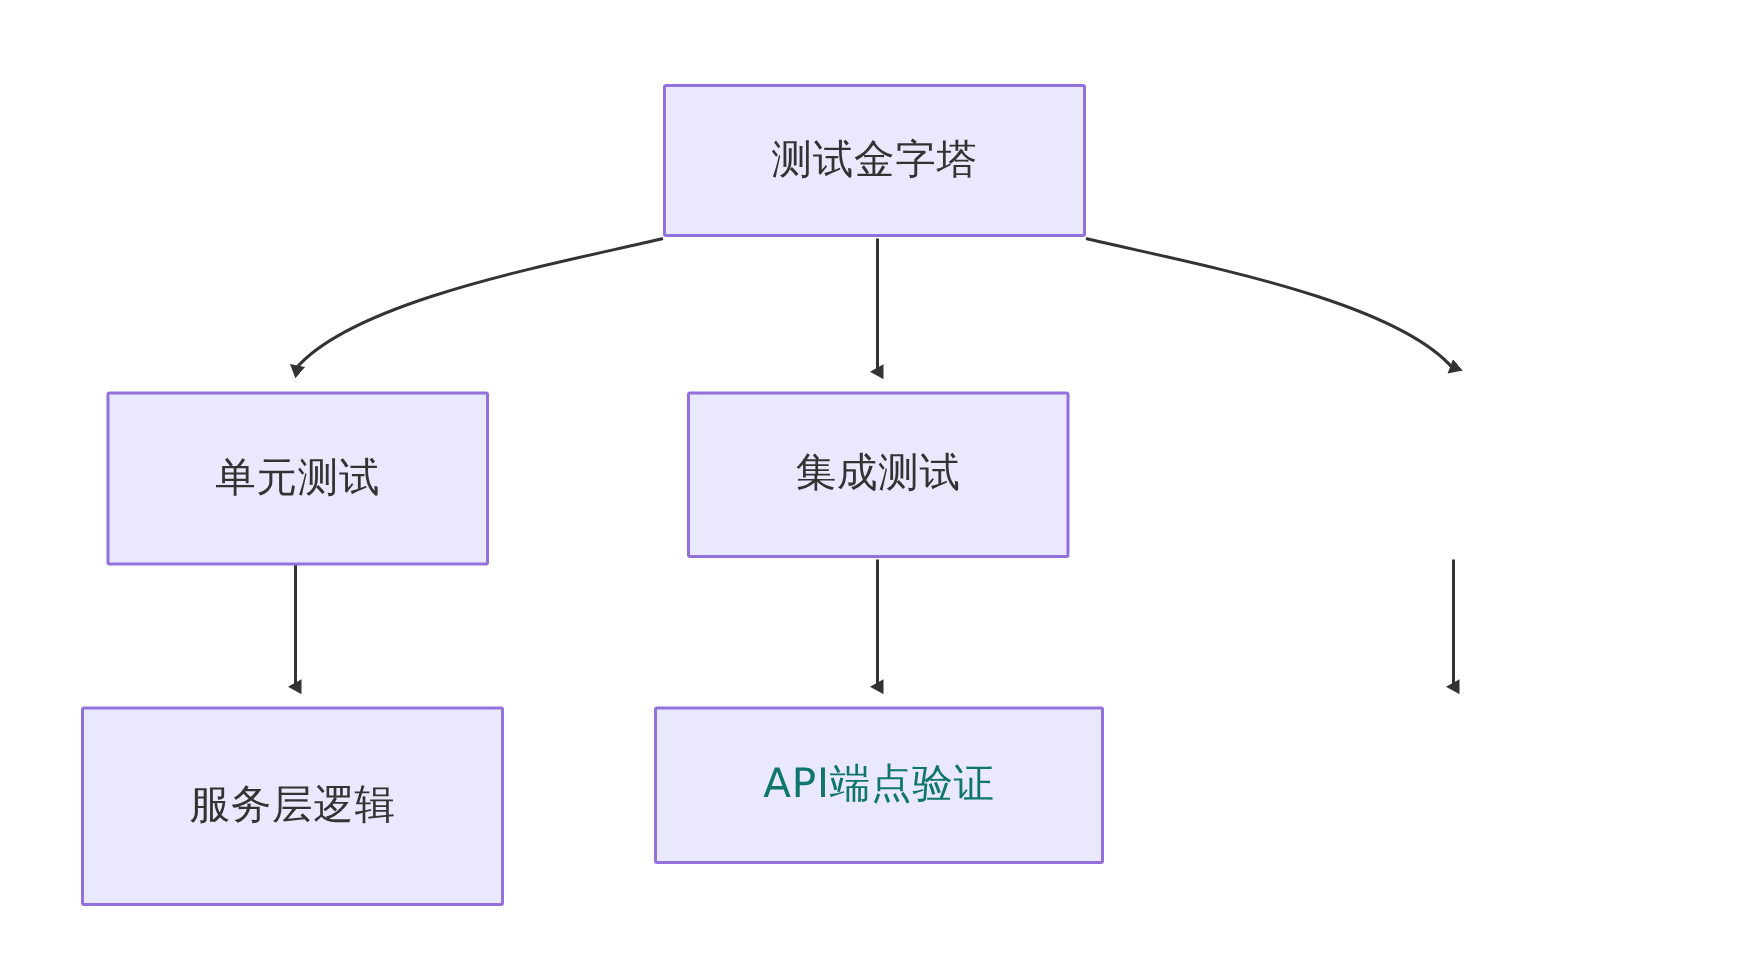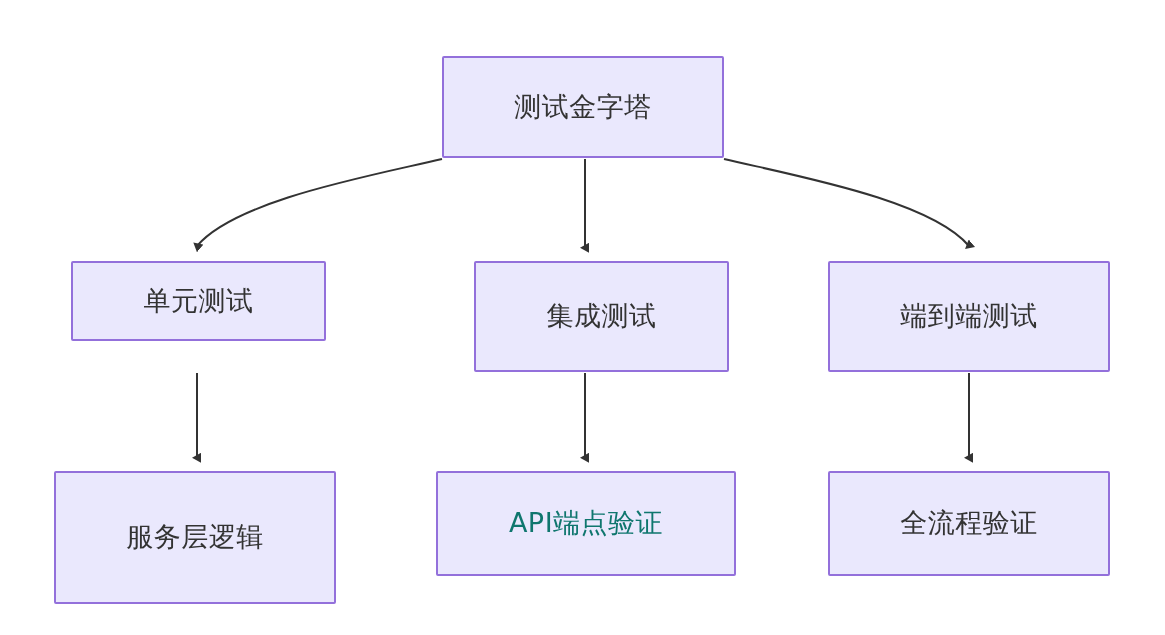--- a/index.html
+++ b/index.html
@@ -66,37 +66,31 @@
 
     <path d="M 585 373 L 585 458" fill="none" stroke="#333333" stroke-width="2" marker-end="url(#arrowhead)"></path>
 
     <path d="M 969 373 L 969 458" fill="none" stroke="#333333" stroke-width="2" marker-end="url(#arrowhead)"></path>
   </svg>
 
   <div class="node" style="left: 442px; top: 56px; width: 282px; height: 102px; background: rgb(234, 232, 253); border-color: rgb(147, 112, 219); color: rgb(51, 51, 51);">
     <span class="node-label">测试金字塔</span>
   </div>
 
-  <div class="node" style="left: 71px; top: 261px; width: 255px; height: 80px; background: rgb(234, 232, 253); border-color: rgb(147, 112, 219); color: rgb(51, 51, 51); justify-content: center;">
+  <div class="node" style="left: 71px; top: 261px; width: 255px; height: 116px; background: rgb(234, 232, 253); border-color: rgb(147, 112, 219); color: rgb(51, 51, 51); justify-content: center;">
     <span class="node-label">单元测试</span>
   </div>
 
-  <div class="node" style="left: 474px; top: 261px; width: 255px; height: 111px; background: rgb(234, 232, 253); border-color: rgb(147, 112, 219); color: rgb(51, 51, 51);">
+  <div class="node" style="left: 458px; top: 261px; width: 255px; height: 111px; background: rgb(234, 232, 253); border-color: rgb(147, 112, 219); color: rgb(51, 51, 51);">
     <span class="node-label">集成测试</span>
   </div>
 
-  <div class="node" style="left: 828px; top: 261px; width: 282px; height: 111px; background: rgb(234, 232, 253); border-color: rgb(147, 112, 219); color: rgb(51, 51, 51);">
-    <span class="node-label">端到端测试</span>
-  </div>
 
   <div class="node" style="left: 54px; top: 471px; width: 282px; height: 133px; background: rgb(234, 232, 253); border-color: rgb(147, 112, 219); color: rgb(51, 51, 51);">
     <span class="node-label">服务层逻辑</span>
   </div>
 
   <div class="node" style="left: 436px; top: 471px; width: 300px; height: 105px; background: rgb(234, 232, 253); border-color: rgb(147, 112, 219); color: #0f766e;">
     <span class="node-label">API端点验证</span>
   </div>
 
-  <div class="node" style="left: 828px; top: 471px; width: 282px; height: 105px; background: rgb(234, 232, 253); border-color: rgb(147, 112, 219); color: rgb(51, 51, 51);">
-    <span class="node-label">全流程验证</span>
-  </div>
 
 </div>
 
 </body></html>

